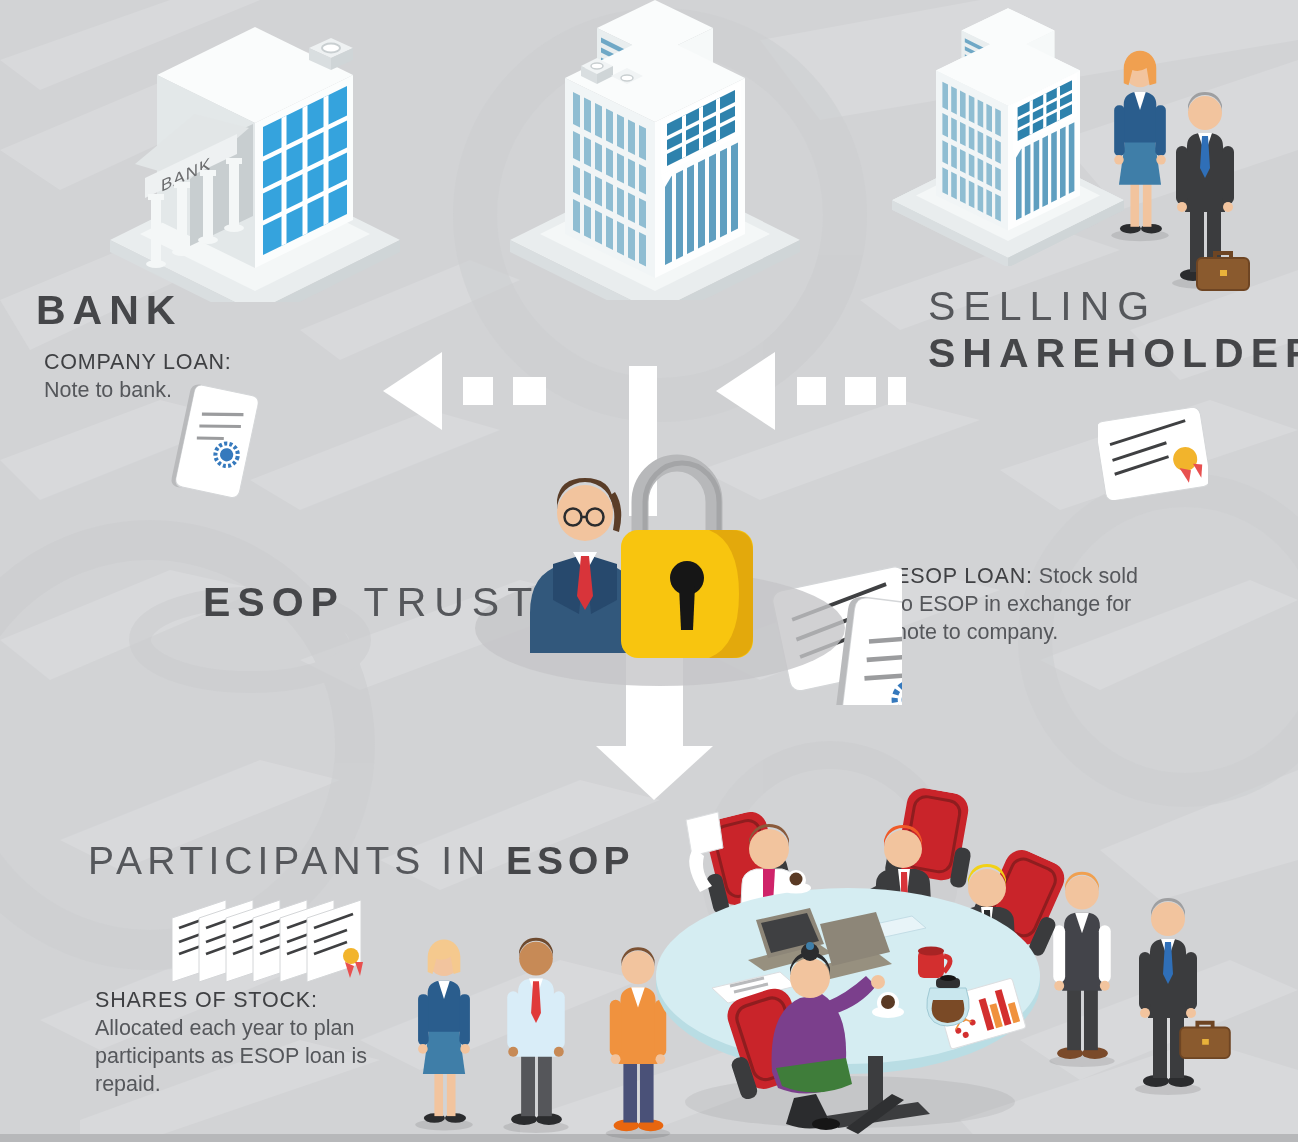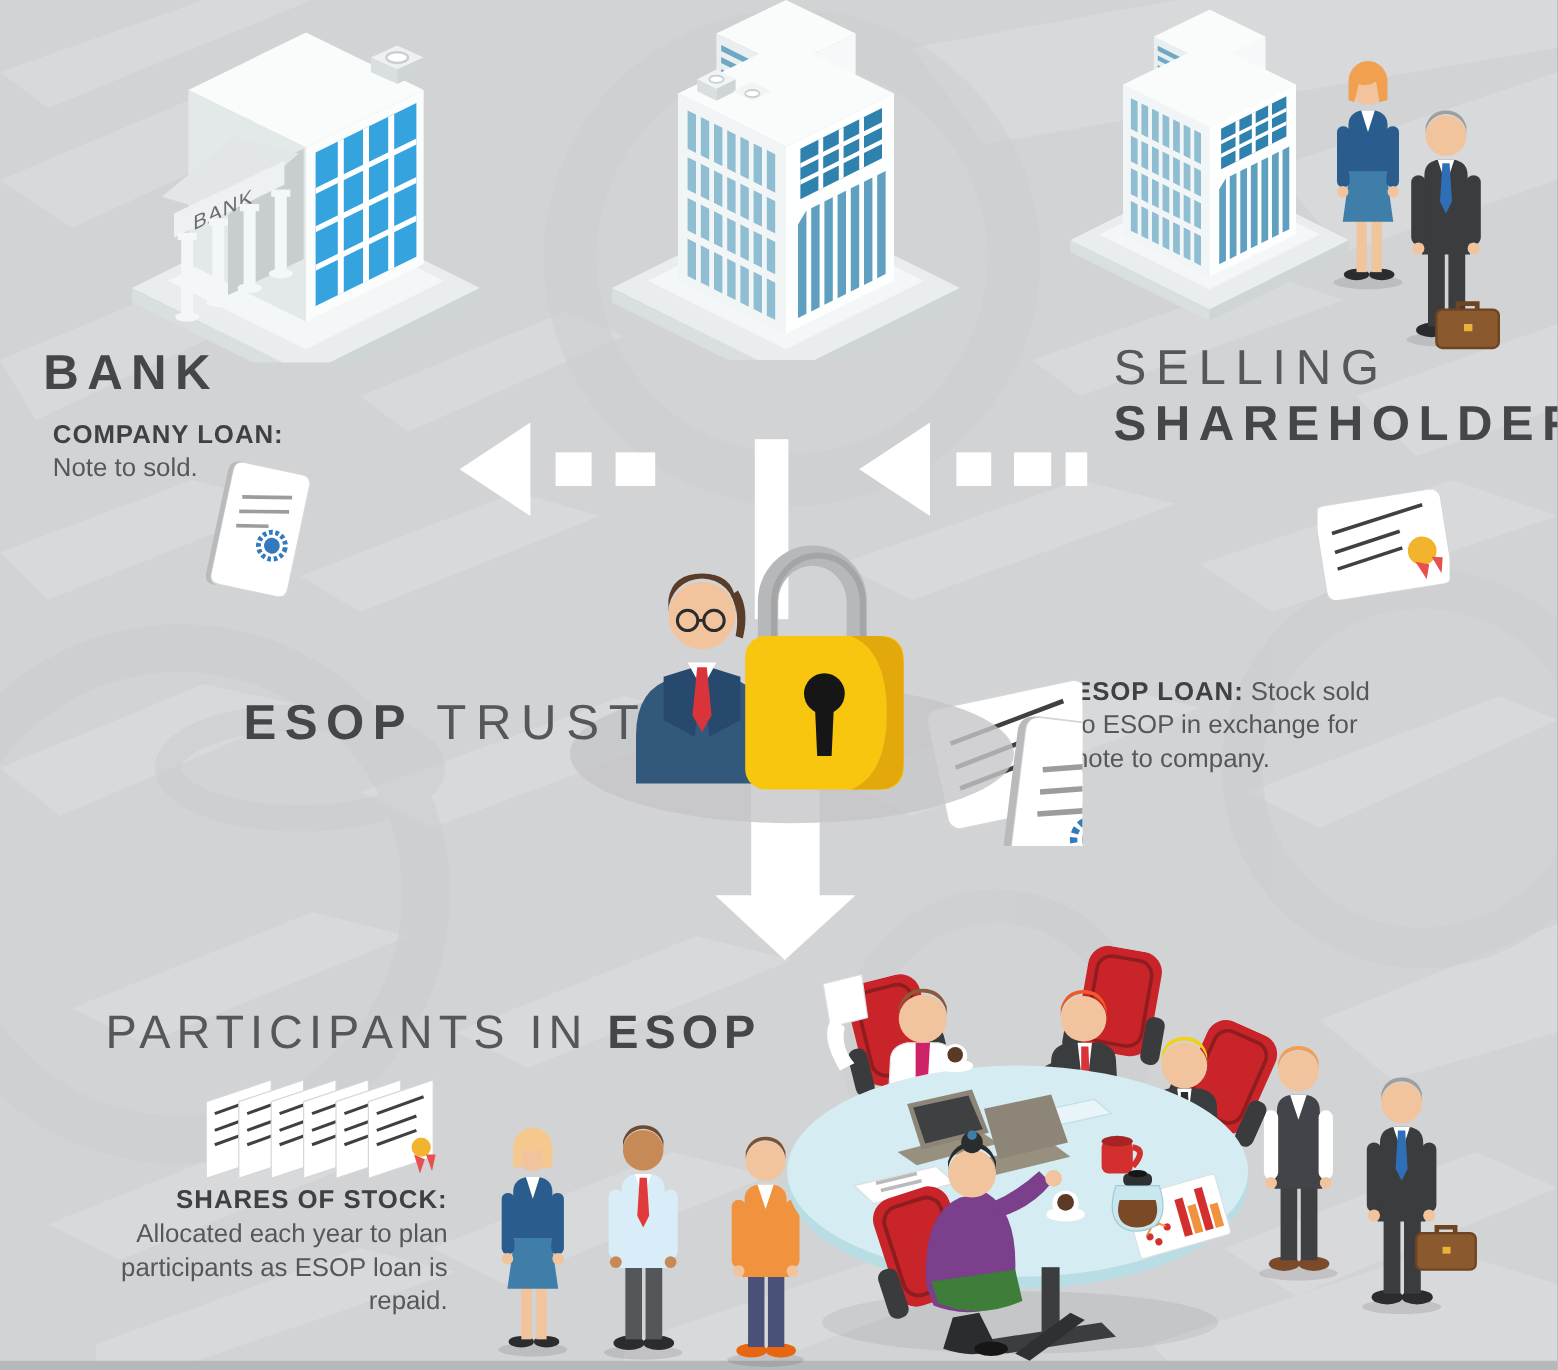--- a/index.html
+++ b/index.html
@@ -10,23 +10,23 @@
     color:#55575b;
   }
   #stage svg{display:block}
   .abs{position:absolute}
   
   .h-bold{font-weight:800;color:#454649;letter-spacing:7px;font-size:41px;line-height:1.1;}
   .h-light{font-weight:400;color:#55575b;letter-spacing:8px;font-size:41px;line-height:1.1;}
   .h-row{white-space:nowrap;}
   
   .note{font-size:21.5px;line-height:28px;color:#55575b;}
-  .note b{font-weight:700;color:#3f4043;letter-spacing:.8px;}
+  .note b{font-weight:400;color:#3f4043;letter-spacing:.8px;}
   .block-label{display:block;}
-  .right{text-align:right;}
+  .right{}
   
   .use-person{overflow:visible}
 </style>
 </head>
 <body>
 
 <div id="stage">
 
   <svg class="abs" style="left:0;top:0" width="1298" height="1142" viewBox="0 0 1298 1142">
     <rect width="1298" height="1142" fill="#d2d3d5"></rect>
@@ -308,21 +308,21 @@
   <div class="abs h-bold" style="left:36px;top:288px">BANK</div>
   <div class="abs" style="left:928px;top:284px">
     <div class="h-light">SELLING</div>
     <div class="h-row" style="margin-top:2px">
       <span class="h-bold">SHAREHOLDER</span>
     </div>
   </div>
 
   <div class="abs note" style="left:44px;top:348px;width:280px">
     <b class="block-label">COMPANY LOAN:</b>
-    <span>Note to sold.</span>
+    <span>Note to bank.</span>
   </div>
   <svg class="abs" style="left:168px;top:384px" width="86" height="112" viewBox="0 0 80 110" transform="rotate(6)">
       <use href="#notedoc" transform="rotate(6 40 55)"></use>
     </svg>
 
   <svg class="abs" style="left:1098px;top:408px" width="110" height="92" viewBox="0 0 110 84">
       <use href="#certificate" transform="rotate(-9 55 42)"></use>
     </svg>
 
   <div class="abs note" style="left:895px;top:562px;width:252px">

